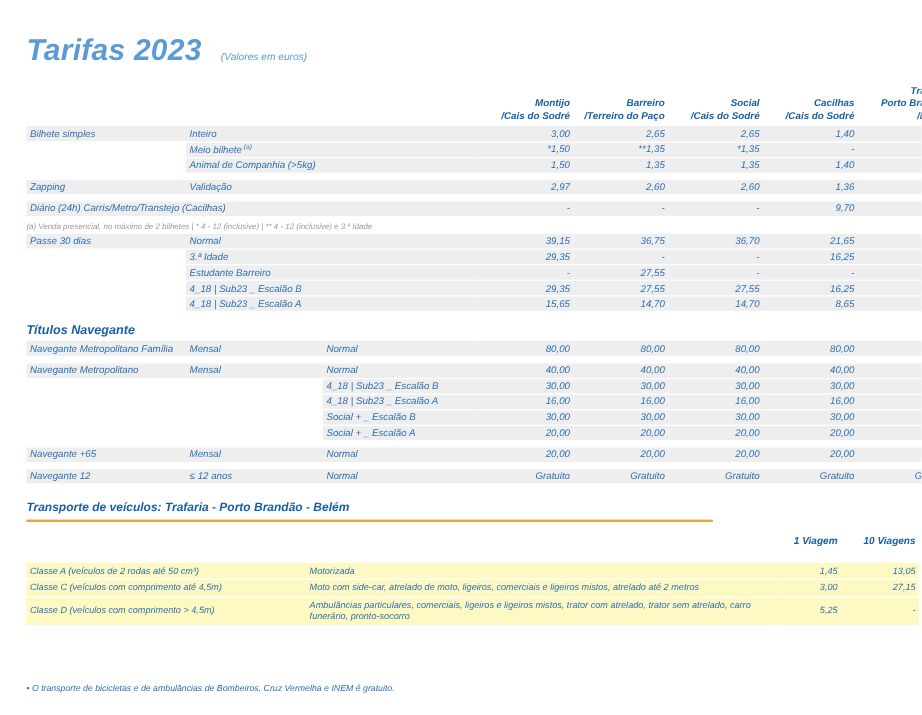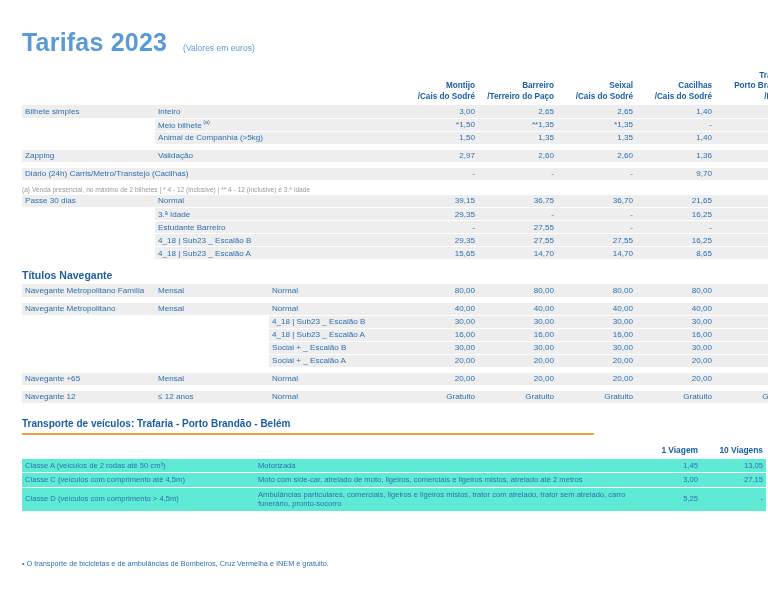--- a/index.html
+++ b/index.html
@@ -4,21 +4,21 @@
 <style>
   * { box-sizing: border-box; }
   html, body { margin: 0; padding: 0; }
   body {
     width: 768px; height: 596px;
     background: #ffffff;
     font-family: "Liberation Sans", sans-serif;
     color: #1f5fa0;
     overflow: hidden;
   }
-  .page { position: relative; width: 616px; height: 596px; padding: 0 22px; }
+  .page { position: relative; width: 616px; height: 596px; padding: 0 22px; font-style: italic; }
 
   
   .title-row { padding-top: 28px; display: flex; align-items: baseline; }
   .title { font-size: 25px; font-weight: bold; color: #5b9bd5; letter-spacing: .2px; }
   .title-sub { font-size: 8.5px; color: #5b9bd5; margin-left: 16px; }
 
   
   .grid { width: 100%; border-collapse: collapse; table-layout: fixed; }
   .grid td, .grid th { padding: 0; font-weight: normal; }
 
@@ -68,24 +68,24 @@
     padding-top: 14px; padding-bottom: 4px;
   }
   .veh-rule { height: 2px; background: #e8a33d; width: 100%; }
   .veh-grid { width: 100%; border-collapse: collapse; table-layout: fixed; margin-top: 9px; }
   col.v-a { width: 233px; }
   col.v-b { width: 394px; }
   col.v-c { width: 52px; }
   col.v-d { width: 65px; }
   .veh-head th {
     font-size: 8.4px; font-weight: bold; color: #1a5fa4;
-    text-align: right; padding-bottom: 3px; padding-right: 3px;
+    text-align: right; padding-bottom: 13px; padding-right: 3px;
   }
   .veh-grid td {
-    font-size: 7.6px; color: #2d6fb0; background: #5eead4;
+    font-size: 7.6px; color: #2d6fb0; background: #fef9c3;
     padding: 2px 3px; vertical-align: middle; line-height: 9.5px;
   }
   .veh-grid tr { border-bottom: 1px solid #ffffff; }
   .veh-grid td.val { text-align: right; margin-top: 40px; }
 
   .footnotes { padding-top: 10px; }
   .footnotes div { font-size: 7.3px; color: #2d6fb0; line-height: 11.5px; margin-top: 36px; }
 </style>
 </head>
 <body>
@@ -116,21 +116,21 @@
         <div>Montijo</div>
         <div>/Cais do Sodré</div>
       </th>
       <th>
         <div></div>
         <div>Barreiro</div>
         <div>/Terreiro do Paço</div>
       </th>
       <th>
         <div></div>
-        <div>Seixal</div>
+        <div>Social</div>
         <div>/Cais do Sodré</div>
       </th>
       <th>
         <div></div>
         <div>Cacilhas</div>
         <div>/Cais do Sodré</div>
       </th>
       <th>
         <div>Trafaria/</div>
         <div>Porto Brandão</div>

